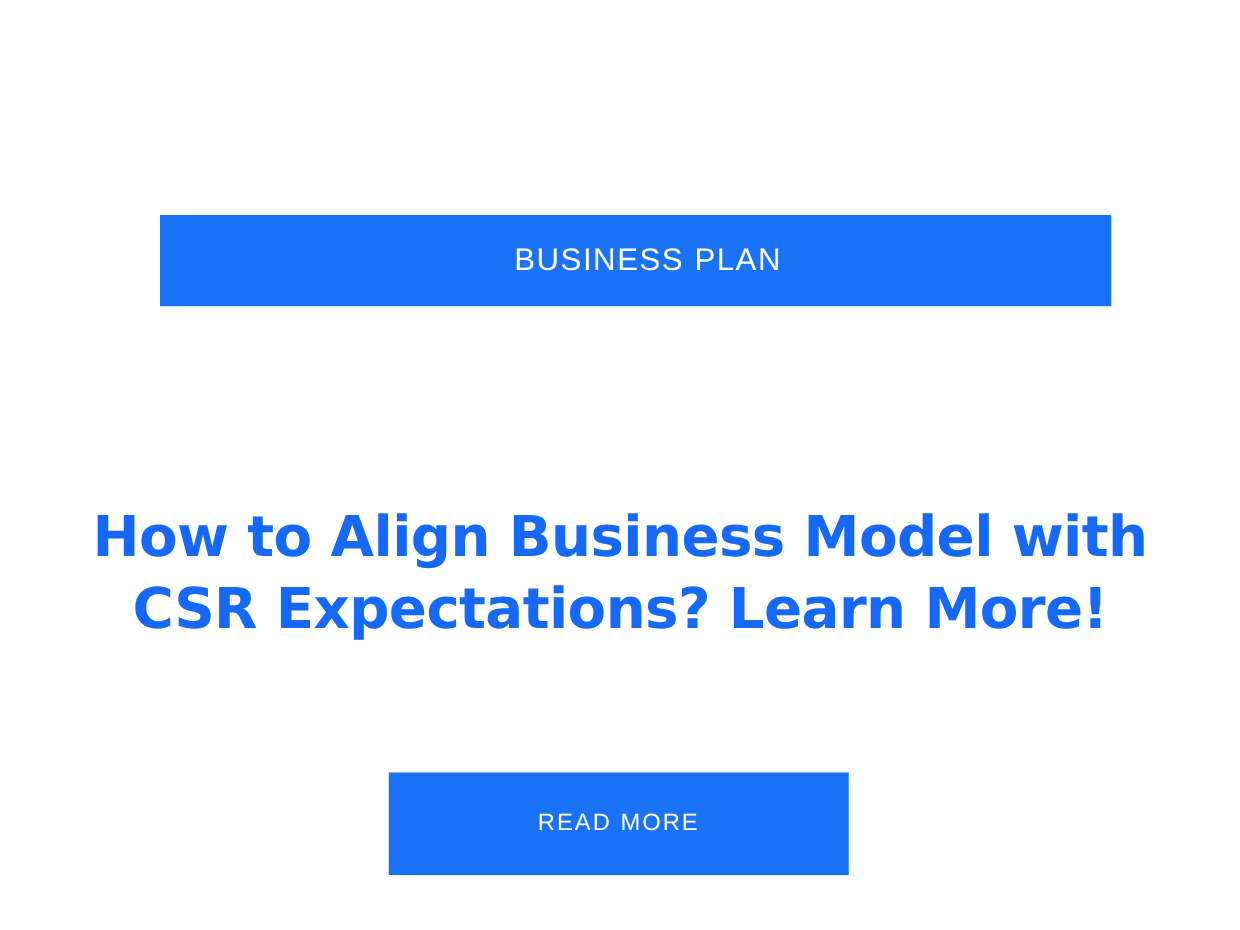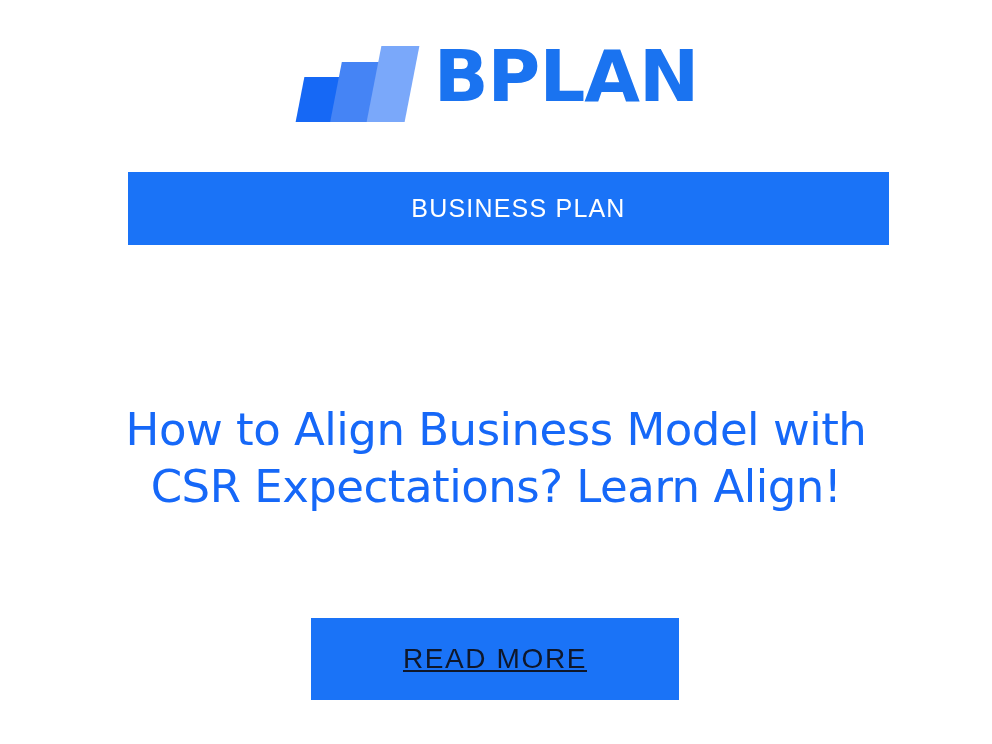--- a/index.html
+++ b/index.html
@@ -100,21 +100,21 @@
   }
 
   
   .headline {
     position: absolute;
     left: 46px;
     top: 371px;
     width: 900px;
     text-align: center;
     font-family: "DejaVu Sans", sans-serif;
-    font-weight: 400;
+    font-weight: 700;
     font-size: 45px;
     line-height: 57px;
     color: #1668f8;
     letter-spacing: -0.5px;
   }
   .headline-line {
     display: block;
     white-space: nowrap;
   }
 
@@ -128,51 +128,40 @@
     background: #1a73f7;
     border: none;
     padding: 0;
     display: flex;
     align-items: center;
     justify-content: center;
     cursor: pointer;
   }
   .cta-button-label {
     font-family: "Liberation Sans", sans-serif;
-    font-size: 28px;
+    font-size: 19px;
     font-weight: 400;
-    color: #0f172a;
+    color: #ffffff;
     letter-spacing: 1.6px;
     text-transform: uppercase;
     white-space: nowrap;
-    text-decoration: underline;
   }
 </style>
 </head>
 <body>
 
 <div class="page">
 
-  <div class="brand-row">
-
-    <div class="logo-mark">
-      <span class="logo-bar b1"></span>
-      <span class="logo-bar b2"></span>
-      <span class="logo-bar b3"></span>
-    </div>
-
-    <div class="logo-wordmark">BPLAN</div>
-  </div>
 
   <div class="category-banner">
     <span class="category-banner-label">Business Plan</span>
   </div>
 
   <h1 class="headline">
     <span class="headline-line">How to Align Business Model with</span>
-    <span class="headline-line">CSR Expectations? Learn Align!</span>
+    <span class="headline-line">CSR Expectations? Learn More!</span>
   </h1>
 
   <button class="cta-button">
     <span class="cta-button-label">Read More</span>
   </button>
 
 </div>
 
 </body></html>

